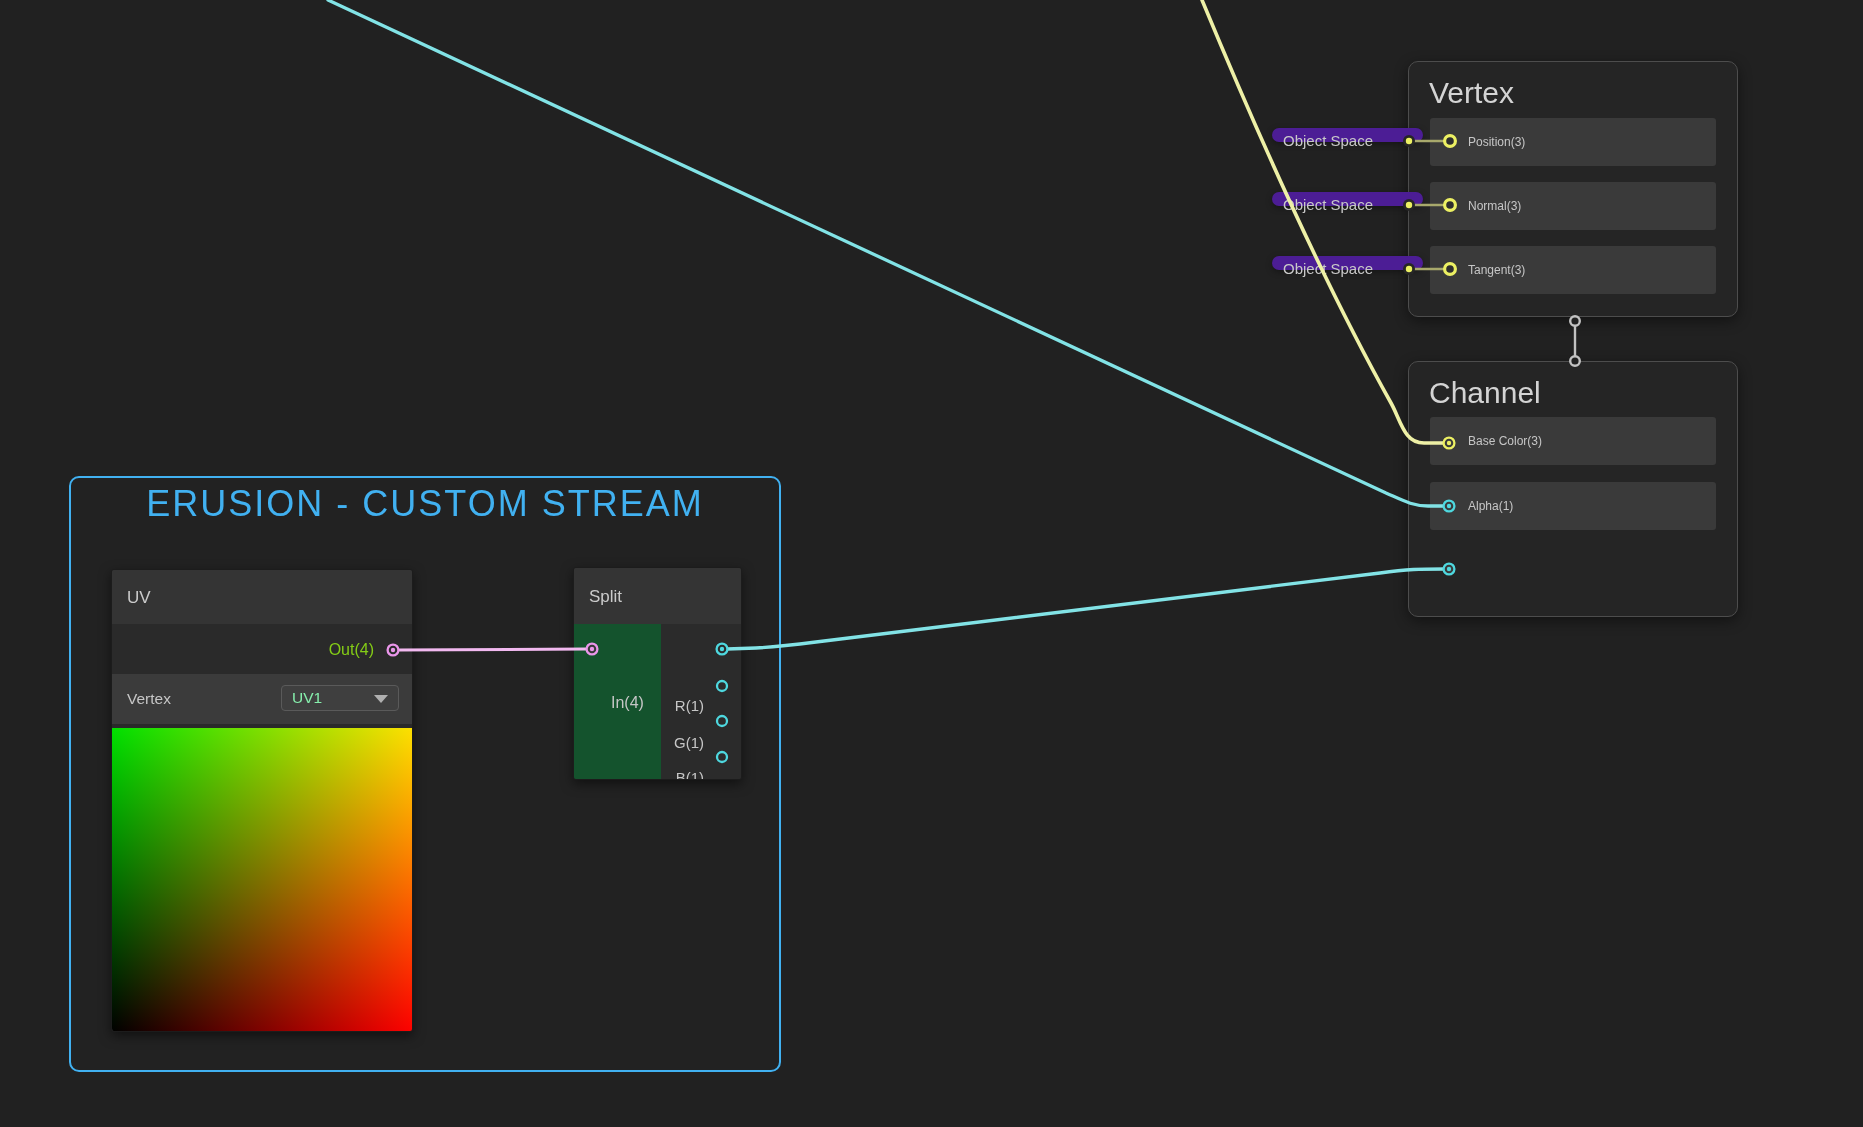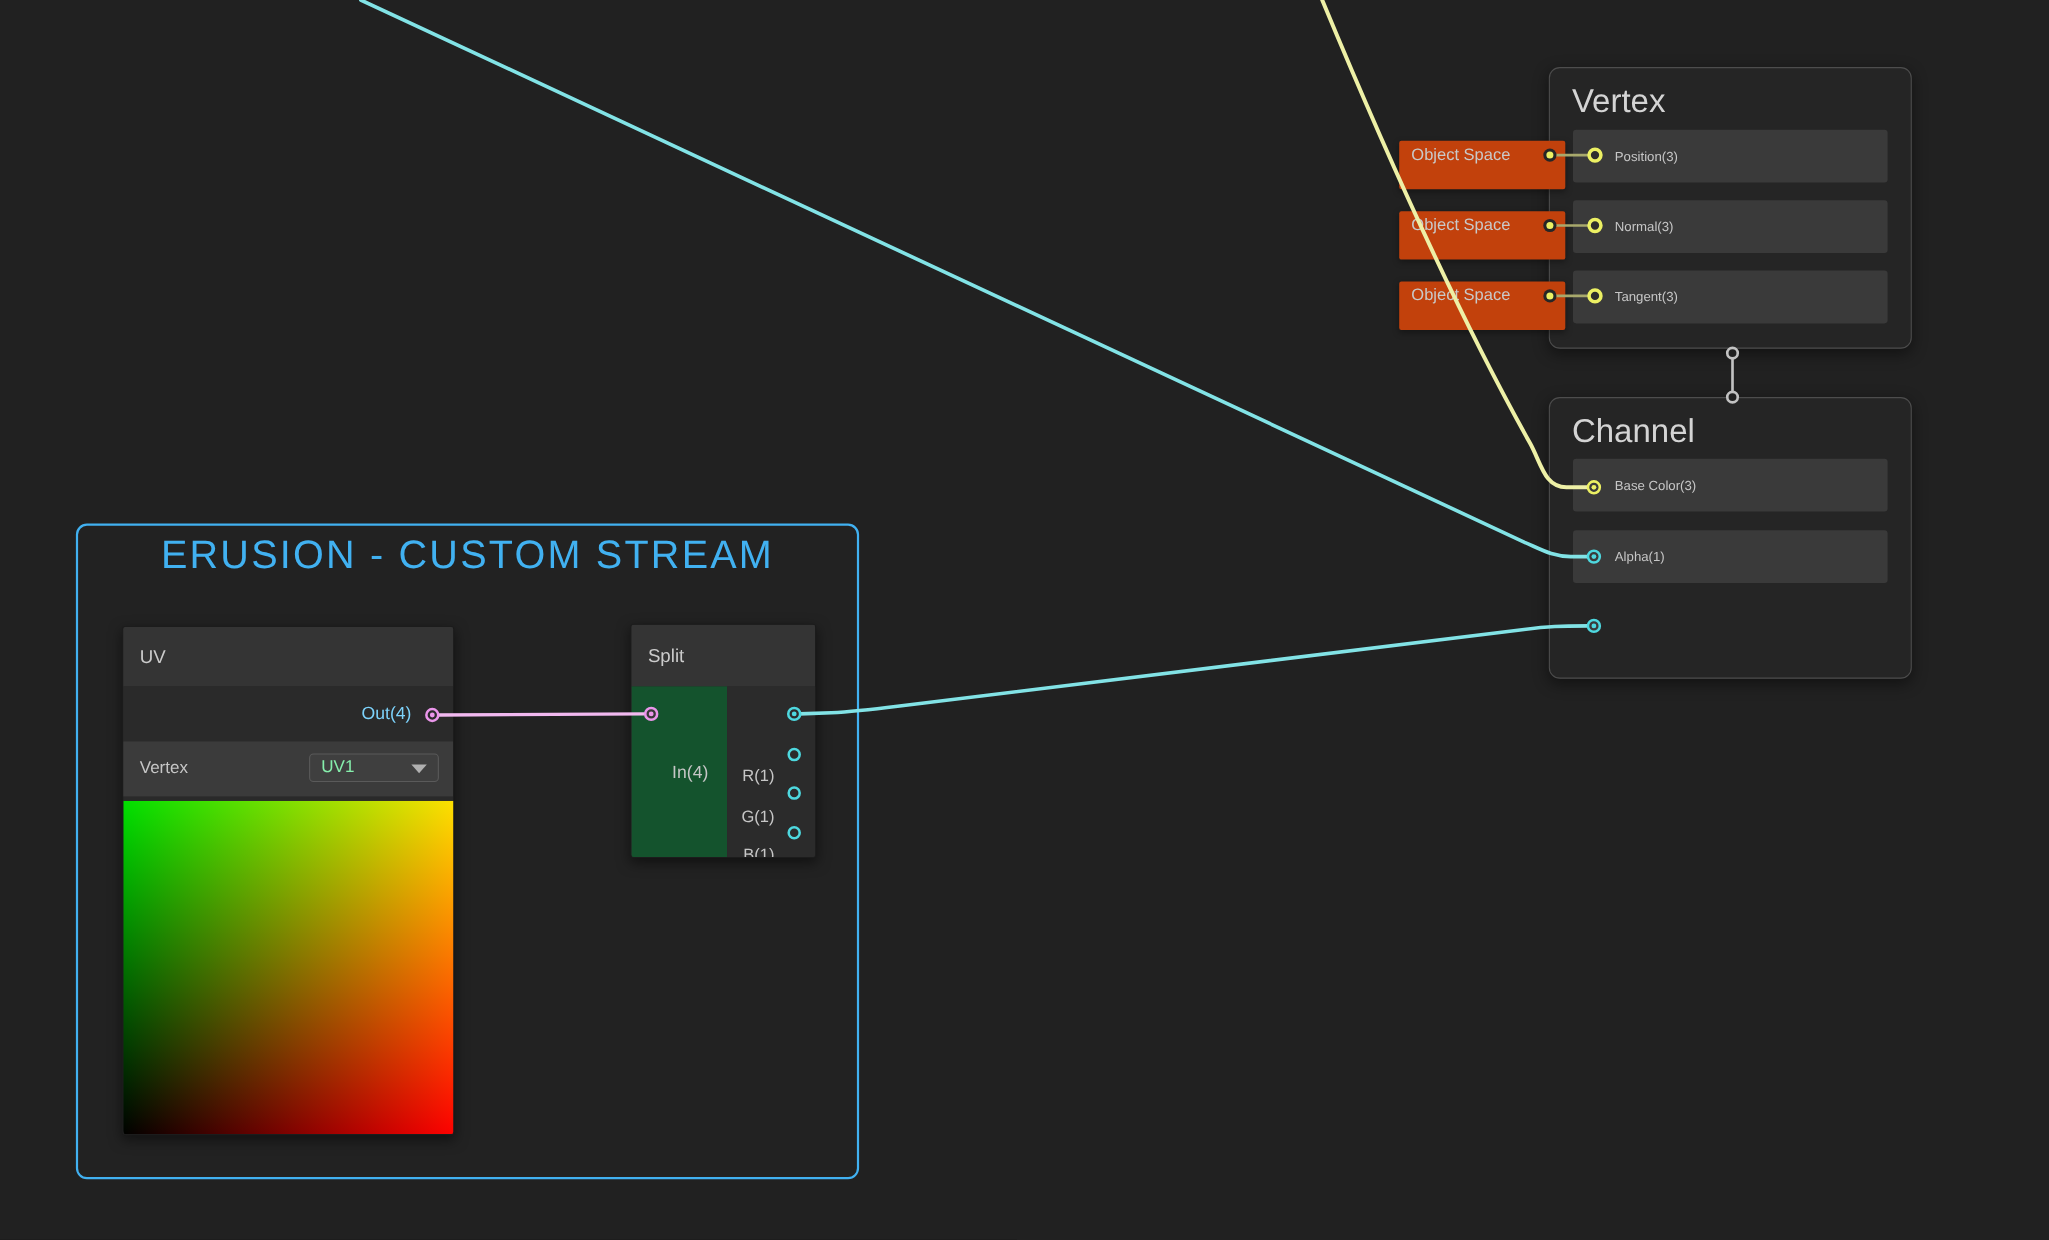--- a/index.html
+++ b/index.html
@@ -37,21 +37,21 @@
     position:absolute;left:21px;width:286px;height:48px;
     background:#3a3a3a;border-radius:3px;
   }
   .ctx-row .row-label{
     position:absolute;left:38px;top:0;height:48px;line-height:48px;
     color:#c6c6c6;font-size:12px;white-space:nowrap;
   }
 
   
   .pill{
-    left:1272px;width:151px;height:44px;background:#c2410c;border-radius:2px;
+    left:1272px;width:151px;height:14px;background:#4c1d95;border-radius:13px;
     box-shadow:0 2px 6px rgba(0,0,0,.35);
   }
   .pill .pill-label{
     position:absolute;left:11px;top:0;height:26px;line-height:26px;
     color:#c9c9c9;font-size:15px;white-space:nowrap;
   }
 
   
   .mini-node{
     box-sizing:border-box;border-radius:3px;overflow:hidden;
@@ -64,21 +64,21 @@
     position:absolute;left:15px;color:#cbcbcb;font-size:17px;
   }
 
   
   #uv-node{left:111px;top:569px;width:302px;height:463px;background:#2a2a2a;}
   #uv-node .mini-header{height:54px;}
   #uv-node .mini-title{top:18px;}
   .uv-out-row{position:absolute;left:0;top:54px;width:100%;height:50px;background:#2a2a2a;}
   .uv-out-label{
     position:absolute;right:38px;top:0;height:50px;line-height:52px;
-    color:#7dd3fc;font-size:16px;
+    color:#84cc16;font-size:16px;
   }
   .uv-channel-row{position:absolute;left:0;top:104px;width:100%;height:50px;background:#3b3b3b;}
   .uv-channel-label{
     position:absolute;left:15px;top:0;height:50px;line-height:50px;
     color:#c6c6c6;font-size:15.5px;
   }
   .uv-dropdown{
     position:absolute;left:169px;top:11px;width:118px;height:26px;
     background:#3f3f3f;border:1px solid #5a5a5a;border-radius:4px;box-sizing:border-box;
   }

